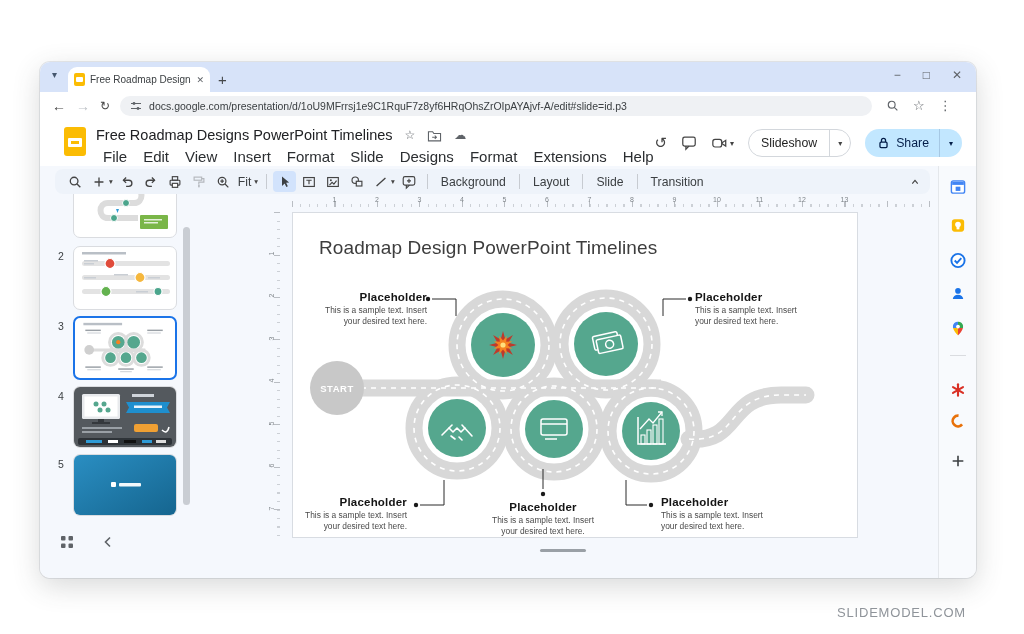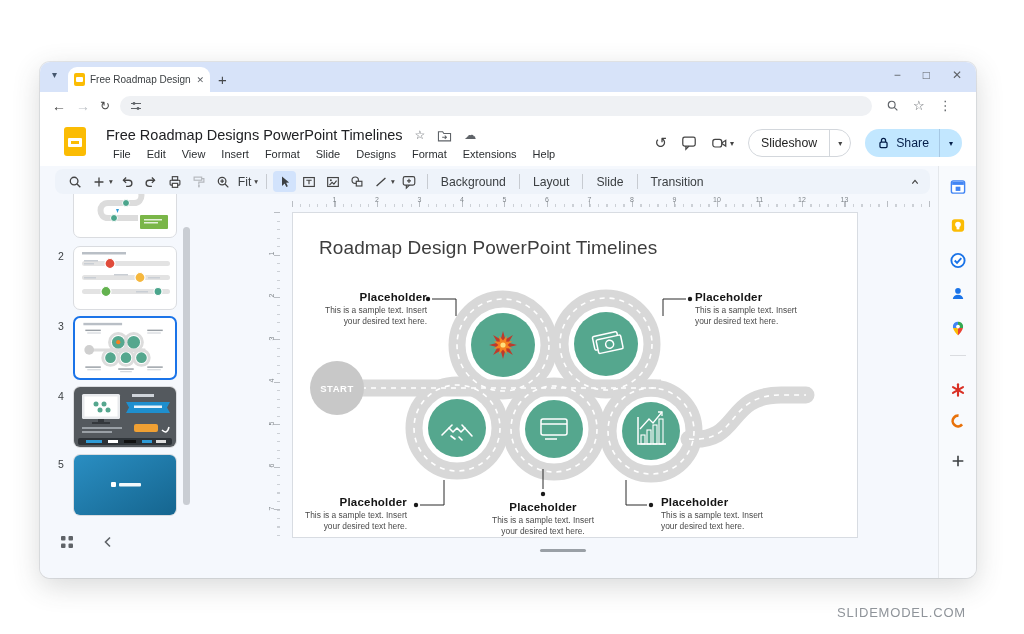--- a/index.html
+++ b/index.html
@@ -32,26 +32,26 @@
   .urlpill { flex:1; height:20px; max-width:752px; background:#eff1f4; border-radius:10px; display:flex; align-items:center; padding:0 10px; gap:7px; }
   .urltext { font-size:10.5px; color:#3c4043; white-space:nowrap; overflow:hidden; }
   .urlicons { display:flex; align-items:center; gap:14px; margin-left:4px; }
   .urlicons .g { font-size:13px; color:#5f6368; cursor:pointer; }
 
   
   .apphdr { height:47px; background:#fff; display:flex; align-items:flex-start; padding:6px 14px 0 24px; }
   .slides-ico-l { width:22px; height:29px; background:#fbbc04; border-radius:3px; position:relative; margin-top:2px; }
   .slides-ico-l i { position:absolute; left:4px; top:11px; width:14px; height:9px; background:#fff; border-radius:1px; }
   .slides-ico-l i:after { content:""; position:absolute; left:3px; top:3px; width:8px; height:3px; background:#fbbc04; }
-  .hdr-mid { margin-left:20px; flex:1; min-width:0; }
+  .hdr-mid { margin-left:10px; flex:1; min-width:0; }
   .titlerow { display:flex; align-items:center; gap:12px; height:20px; }
   .doctitle { font-size:14.5px; color:#202124; white-space:nowrap; }
   .tic { font-size:12px; color:#5f6368; cursor:pointer; line-height:1; }
   .menubar { display:flex; gap:2px; margin-top:2px; }
-  .menubar span { font-size:11px; color:#2b2e31; padding:1px 7px; border-radius:4px; cursor:pointer; }
+  .menubar span { font-size:15px; color:#2b2e31; padding:1px 7px; border-radius:4px; cursor:pointer; }
   .hdr-right { display:flex; align-items:center; gap:14px; padding-top:4px; }
   .hic { cursor:pointer; display:flex; align-items:center; color:#444; }
   .hic.gly { font-size:15px; }
   .caret { font-size:8px; color:#444; margin-left:2px; }
   .ssbtn { display:flex; align-items:center; height:28px; border:1px solid #d3d7dc; border-radius:15px; overflow:hidden; background:#fff; cursor:pointer; }
   .ssbtn .lbl { font-size:12.3px; color:#1f1f1f; padding:0 12px; }
   .ssbtn .dd { border-left:1px solid #d3d7dc; padding:0 8px; font-size:8px; color:#444; align-self:stretch; display:flex; align-items:center; }
   .sharebtn { display:flex; align-items:center; height:28px; background:#c2e7ff; border-radius:15px; overflow:hidden; cursor:pointer; }
   .sharebtn .seg1 { display:flex; align-items:center; gap:6px; padding:0 10px 0 12px; }
   .sharebtn .lbl { font-size:12.3px; color:#041e49; font-weight:500; }
@@ -139,20 +139,21 @@
       <span class="navic dis">→</span>
       <span class="navic refic">↻</span>
       <div class="urlpill">
         <svg width="12" height="12" viewBox="0 0 12 12">
           <g stroke="#5f6368" stroke-width="1.2" fill="none">
             <path d="M1 3.5 H11 M1 8.5 H11"></path>
               <circle cx="4" cy="3.5" r="1.4" fill="#5f6368" stroke="none"></circle>
               <circle cx="8" cy="8.5" r="1.4" fill="#5f6368" stroke="none"></circle>
           </g>
         </svg>
+        <span class="urltext">docs.google.com/presentation/d/1oU9MFrrsj1e9C1RquF7z8yf6HRqOhsZrOIpAYAjvf-A/edit#slide=id.p3</span>
       </div>
       <div class="urlicons">
         <svg width="13" height="13" viewBox="0 0 16 16">
           <circle cx="7" cy="7" r="4.2" stroke="#5f6368" stroke-width="1.4" fill="none"></circle>
             <path d="M10.2 10.2 L14 14" stroke="#5f6368" stroke-width="1.4"></path>
         </svg>
         <span class="g">☆</span>
         <span class="g">⋮</span>
       </div>
     </div>

